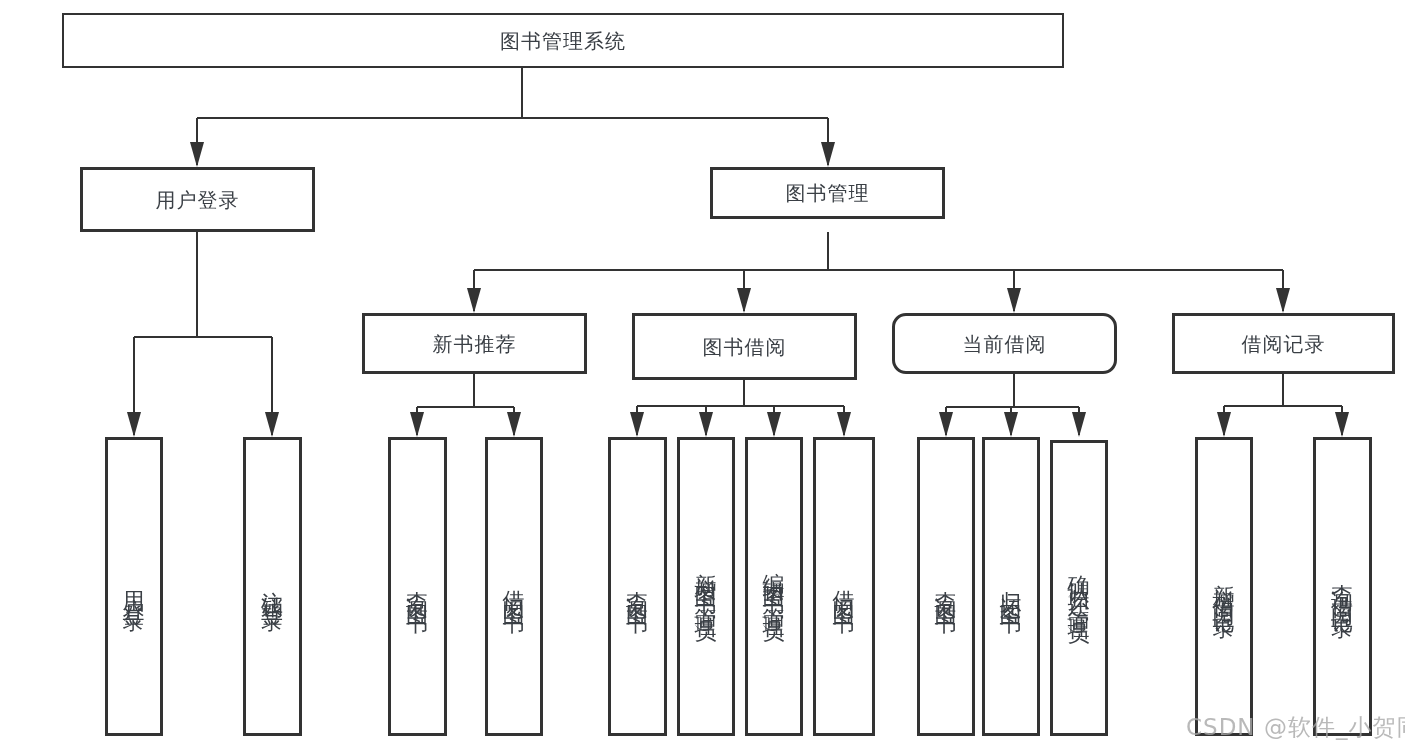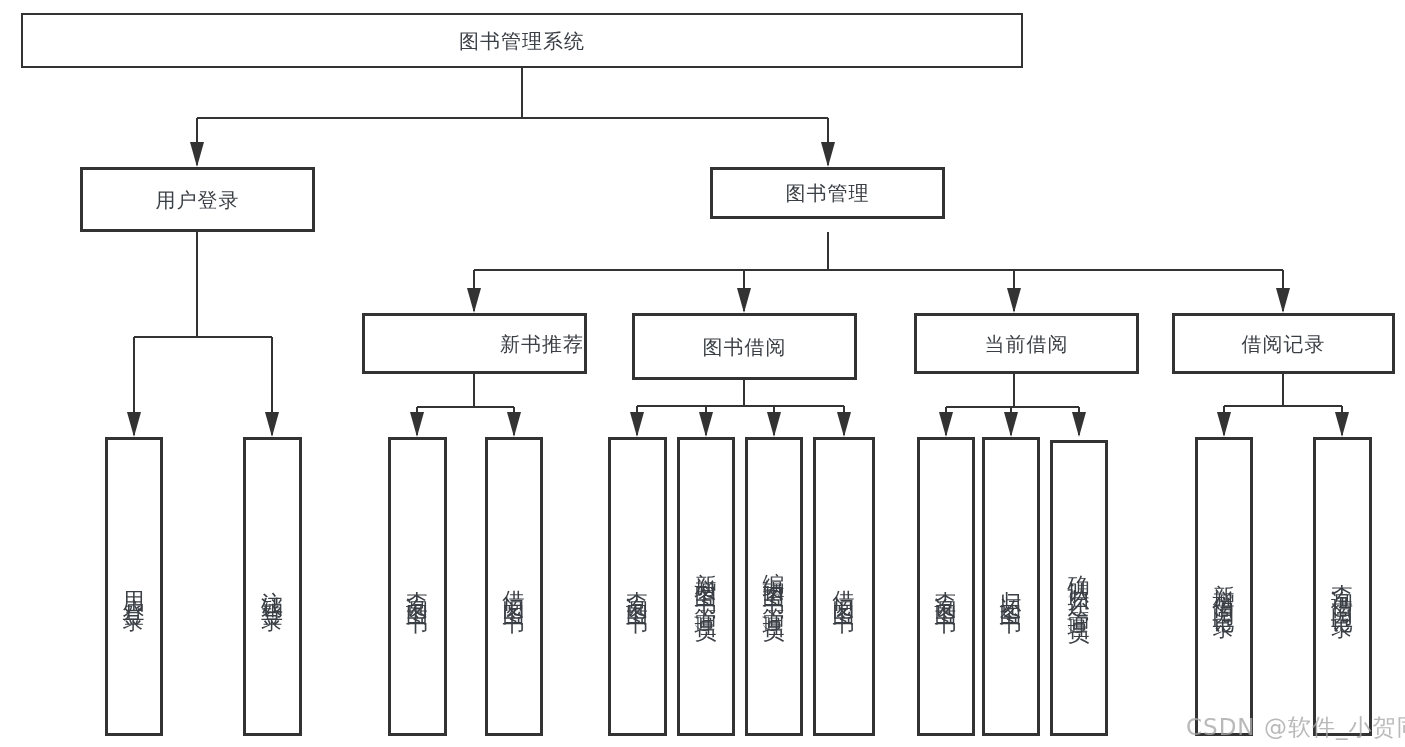--- a/index.html
+++ b/index.html
@@ -20,21 +20,21 @@
   }
   .node {
     position: absolute;
     background: #ffffff;
     border: 3px solid #333333;
     display: flex;
     align-items: center;
     justify-content: center;
     z-index: 2;
   }
-  .node.root { border-width: 2px; }
+  .node.root { border-width: 2px; margin-left: 41px; }
   .node .hlabel {
     font-size: 20px;
     color: #3a3f45;
     letter-spacing: 1px;
     white-space: nowrap;
     line-height: 1;
   }
   .leaf {
     position: absolute;
     background: #ffffff;
@@ -139,27 +139,27 @@
     <span class="hlabel">图书管理系统</span>
   </div>
 
   <div class="node" style="left:80px; top:167px; width:235px; height:65px;">
     <span class="hlabel">用户登录</span>
   </div>
   <div class="node" style="left:710px; top:167px; width:235px; height:52px;">
     <span class="hlabel">图书管理</span>
   </div>
 
-  <div class="node" style="left:362px; top:313px; width:225px; height:61px;justify-content:flex-end;">
+  <div class="node" style="left:362px; top:313px; width:225px; height:61px;">
     <span class="hlabel">新书推荐</span>
   </div>
   <div class="node" style="left:632px; top:313px; width:225px; height:67px;">
     <span class="hlabel">图书借阅</span>
   </div>
-  <div class="node" style="left:914px; top:313px; width:225px; height:61px;">
+  <div class="node" style="left:892px; top:313px; width:225px; height:61px;border-radius:14px;">
     <span class="hlabel">当前借阅</span>
   </div>
   <div class="node" style="left:1172px; top:313px; width:223px; height:61px;">
     <span class="hlabel">借阅记录</span>
   </div>
 
   <div class="leaf" style="left:105px; top:437px; width:58px; height:299px;">
     <span class="vlabel">用户登录</span>
   </div>
   <div class="leaf" style="left:243px; top:437px; width:59px; height:299px;">

